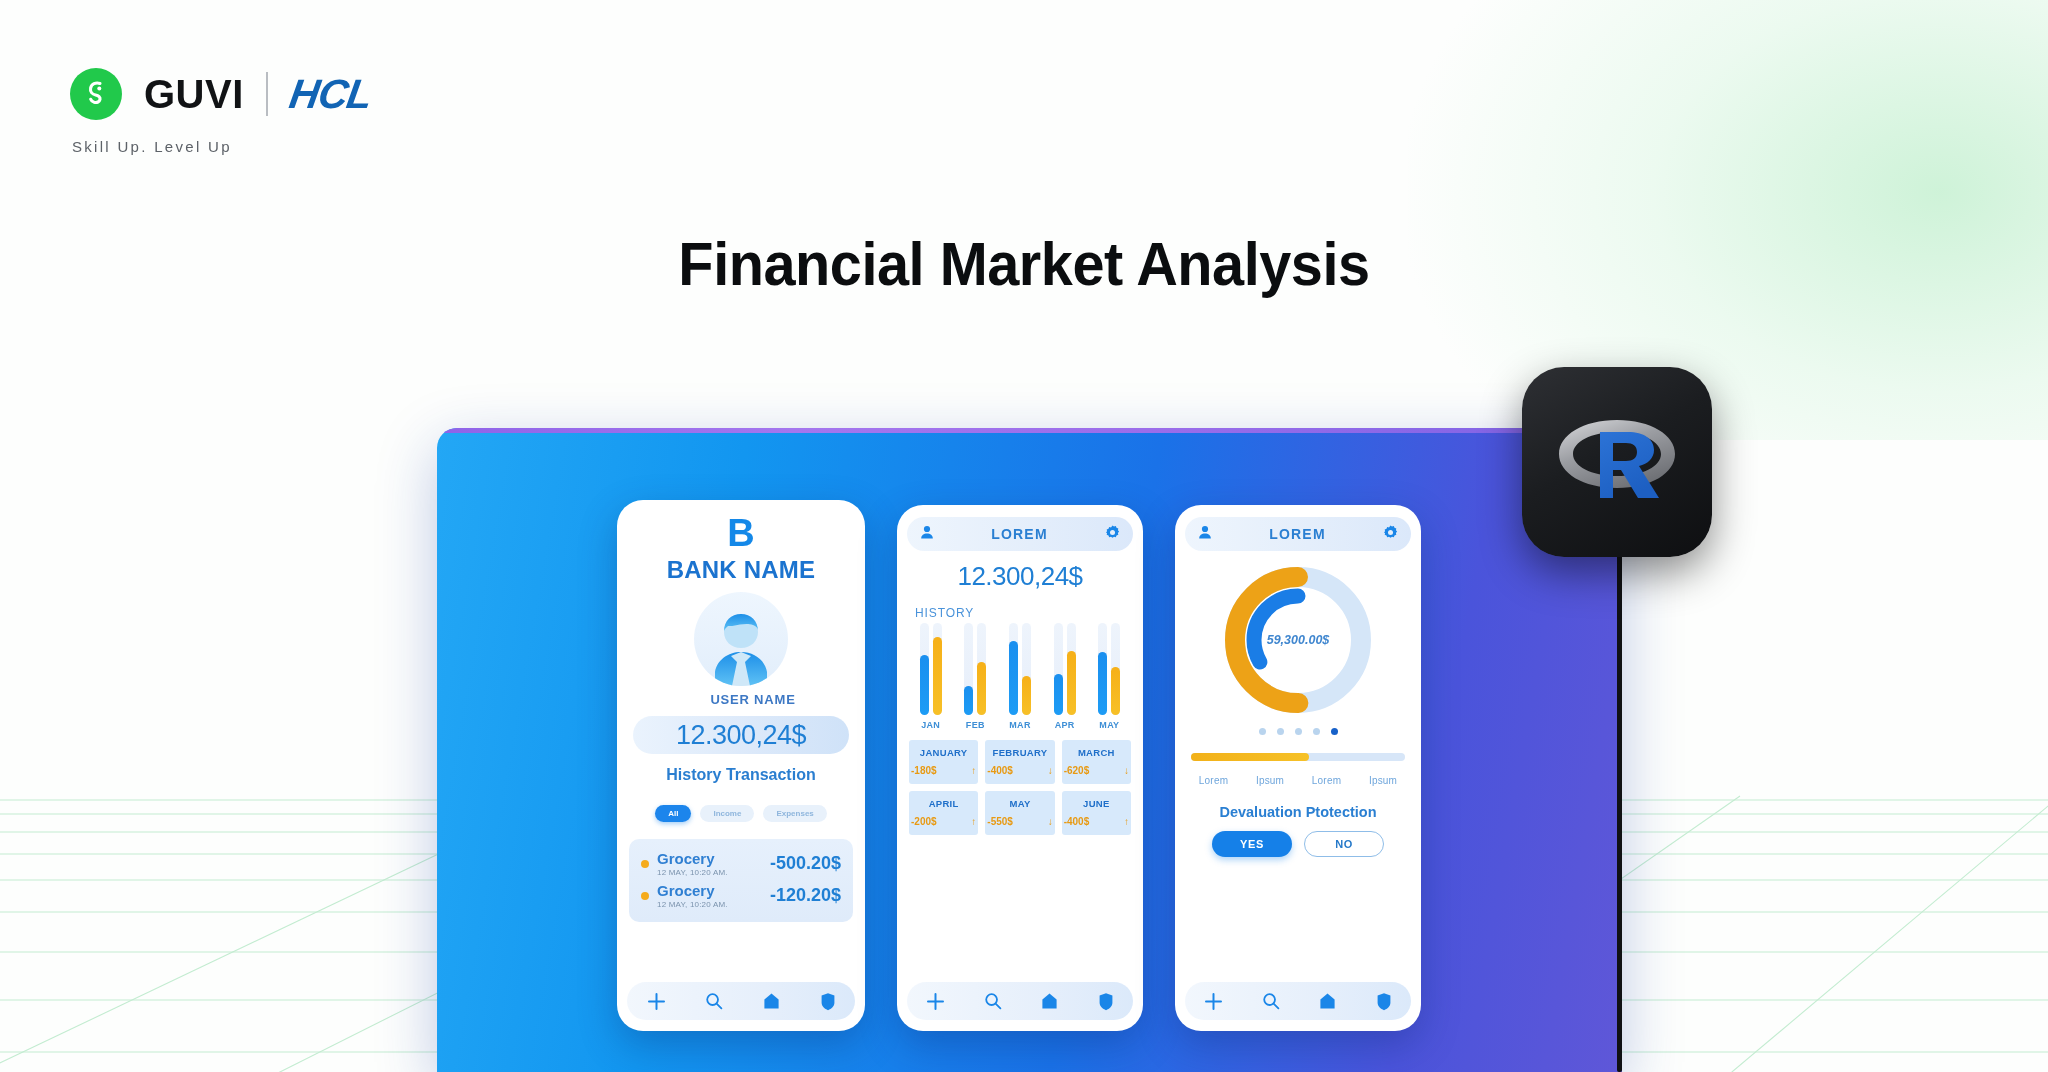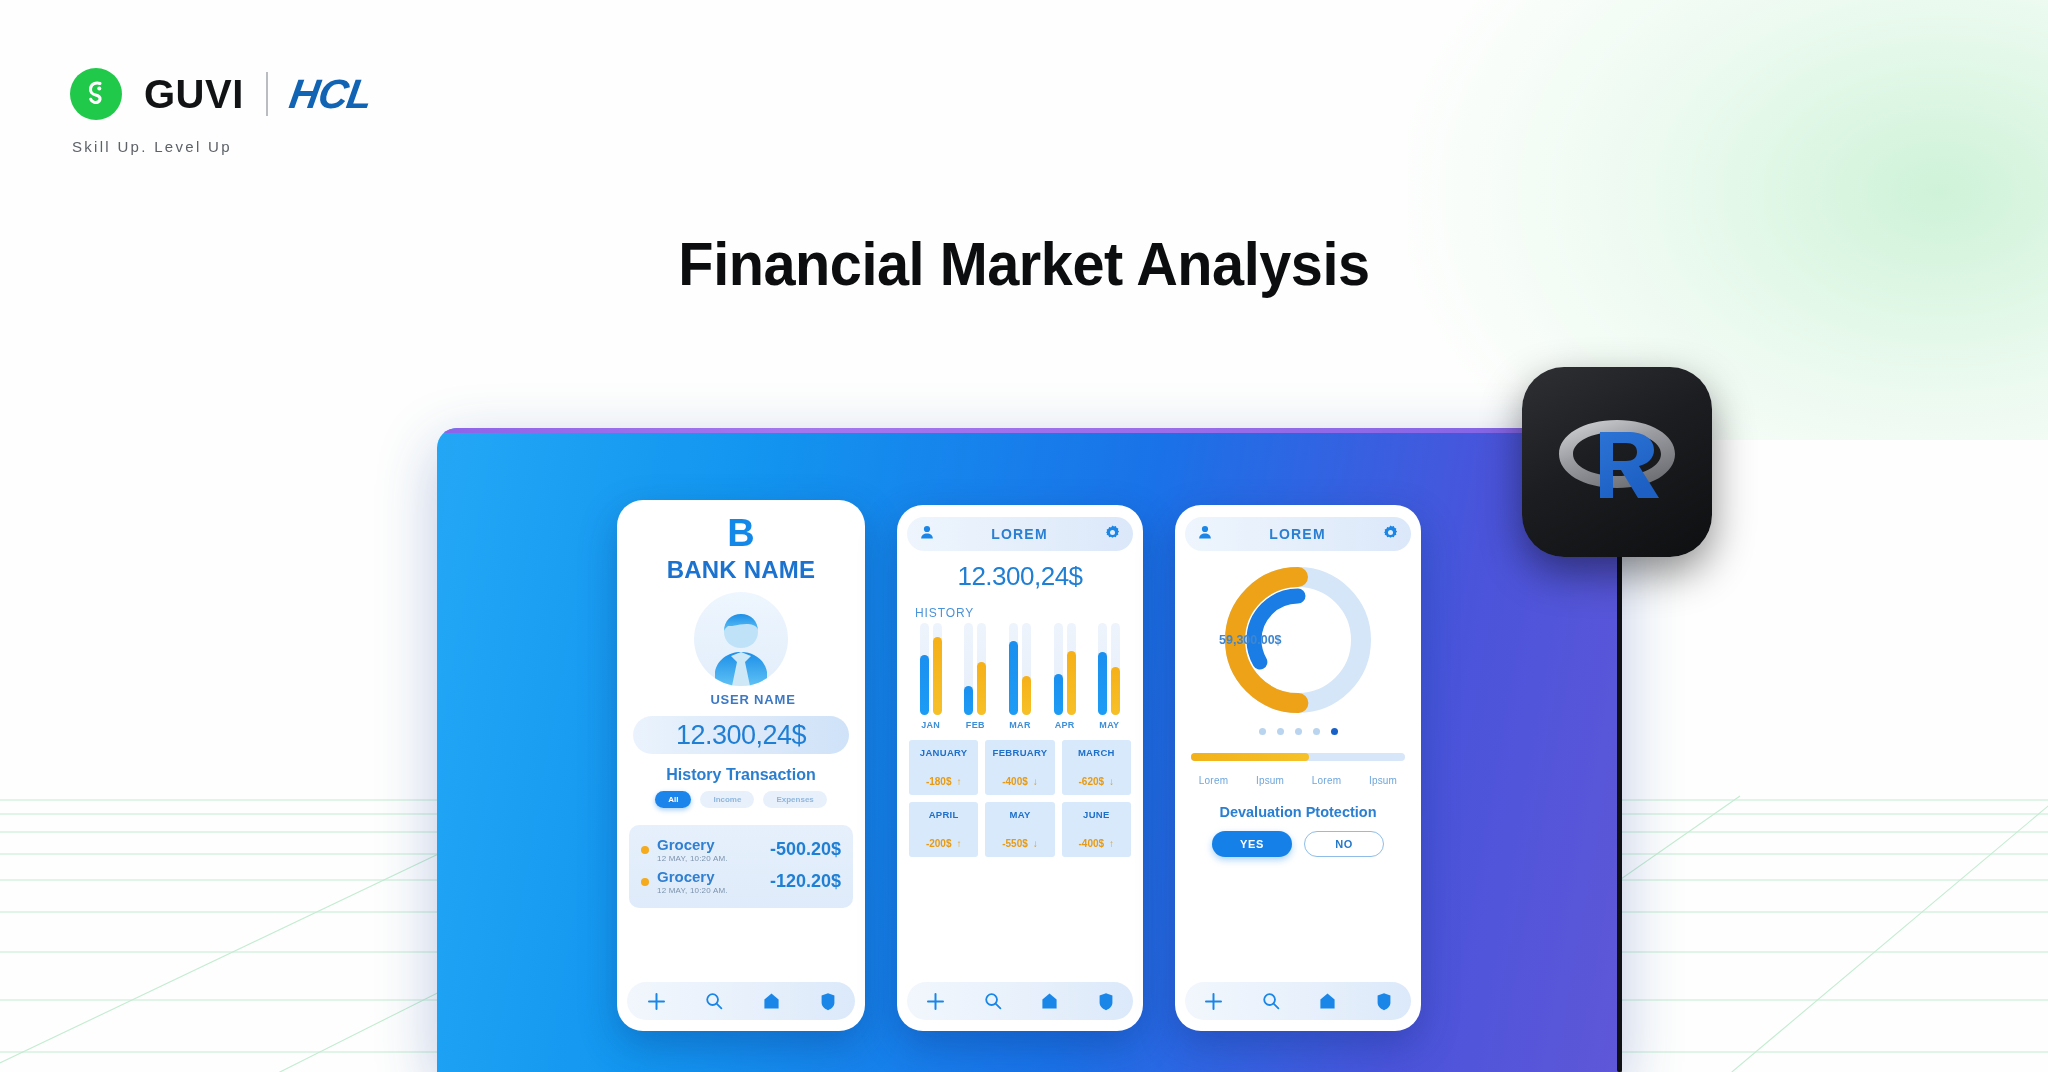--- a/index.html
+++ b/index.html
@@ -85,21 +85,21 @@
     display: flex; align-items: flex-end; justify-content: center; overflow: hidden;
   }
   .p1-username { text-align: center; font-size: 13px; font-weight: 700; color: #3d78c4; letter-spacing: 0.8px; margin-top: 6px; padding-left: 24px; }
   .p1-balance {
     margin: 9px 16px 0; height: 38px; border-radius: 19px;
     background: linear-gradient(90deg, #eaf3fd 0%, #dce9fa 55%, #cfe2f8 100%);
     display: flex; align-items: center; justify-content: center;
     font-size: 27px; font-weight: 500; color: #1f7fd4; letter-spacing: -0.5px;
   }
   .p1-hist-title { text-align: center; font-size: 16px; font-weight: 700; color: #2a7ed0; margin-top: 12px; }
-  .chips { display: flex; justify-content: center; gap: 9px; margin-top: 7px; }
+  .chips { display: flex; justify-content: center; gap: 9px; margin-top: 21px; }
   .chip {
     padding: 4px 13px; border-radius: 10px; font-size: 8px; font-weight: 600;
     background: #e8f1fb; color: #8fb6dd;
   }
   .chip.active { background: #1c85ec; color: #ffffff; box-shadow: 0 2px 5px rgba(28,133,236,0.4); }
   .txn-card {
     margin: 17px 12px 0; border-radius: 10px;
     background: linear-gradient(180deg, #e6f0fc 0%, #dfebfa 100%);
     padding: 9px 12px 10px;
   }
@@ -138,29 +138,29 @@
   .bar-fill { position: absolute; left: 0; right: 0; bottom: 0; border-radius: 5px; }
   .bar-fill.blue { background: linear-gradient(180deg, #1a8fef 0%, #1d9cf5 100%); }
   .bar-fill.yellow { background: linear-gradient(180deg, #f6b018 0%, #f7c027 100%); }
   .bar-label { font-size: 9px; font-weight: 600; color: #3e8fd6; margin-top: 5px; letter-spacing: 0.3px; }
 
   .month-grid { margin: 10px 12px 0; display: grid; grid-template-columns: repeat(3, 1fr); gap: 7px; }
   .month-card {
     background: #d7e9fb; border-radius: 3px; padding: 7px 2px 8px; text-align: center;
   }
   .month-name { font-size: 9.5px; font-weight: 700; color: #1f6fc9; letter-spacing: 0.3px; }
-  .month-val-row { display: flex; align-items: center; justify-content: center; gap: 5px; margin-top: 18px; }
+  .month-val-row { display: flex; align-items: center; justify-content: space-between; gap: 5px; margin-top: 7px; }
   .month-val { font-size: 10px; font-weight: 700; color: #e89a13; }
   .month-arrow { font-size: 10px; font-weight: 700; color: #e89a13; line-height: 1; }
 
   
   .donut-wrap { display: flex; justify-content: center; margin-top: 10px; }
   .donut-center {
     position: absolute; left: 0; right: 0; top: 50%; transform: translateY(-50%);
-    text-align: left; font-size: 12.5px; font-weight: 600; color: #3f86cf;
+    text-align: center; font-size: 12.5px; font-weight: 600; color: #3f86cf; font-style: italic;
   }
   .dots { display: flex; justify-content: center; gap: 11px; margin-top: 9px; }
   .dot { width: 7px; height: 7px; border-radius: 50%; background: #b9d4ee; }
   .dot.active { background: #1761c9; }
   .progress-track {
     margin: 18px 16px 0; height: 8px; border-radius: 4px;
     background: #d7e6f8;
   }
   .progress-fill { height: 100%; border-radius: 4px; background: linear-gradient(90deg, #f2b119 0%, #f6c128 100%); }
   .lorem-row { display: flex; justify-content: space-around; margin: 14px 10px 0; }

